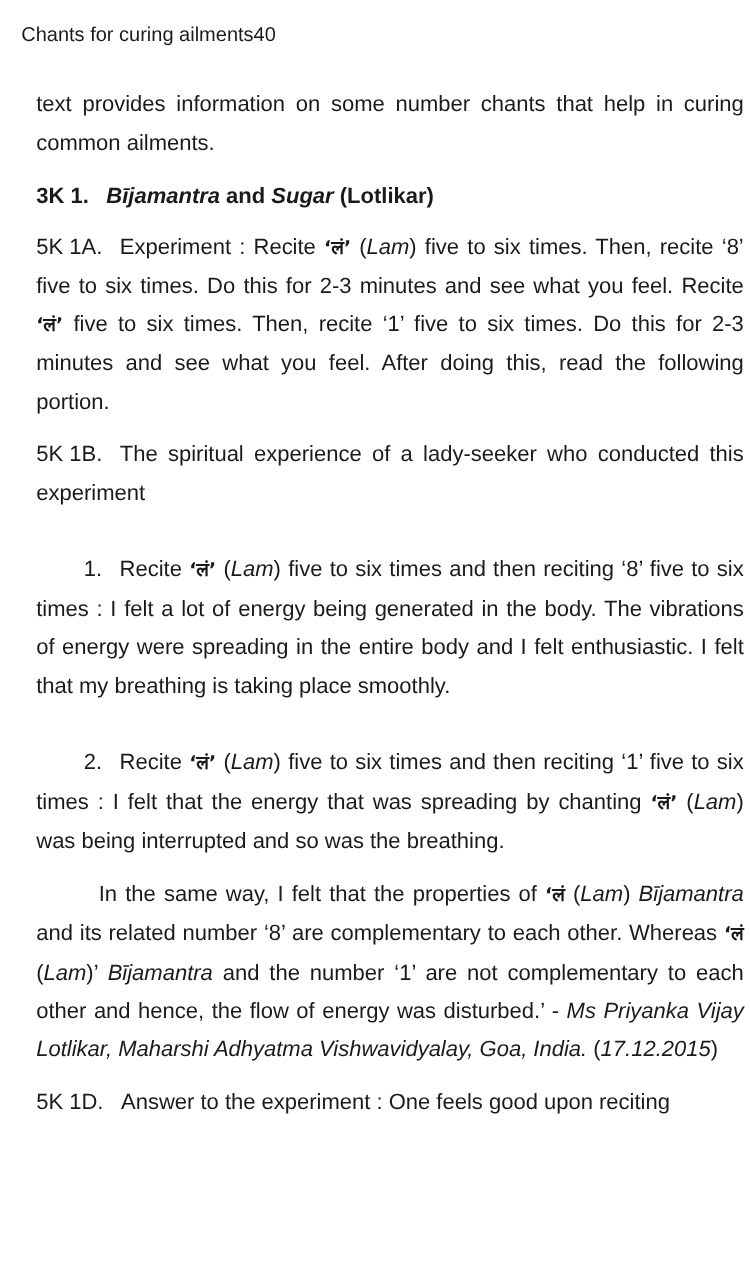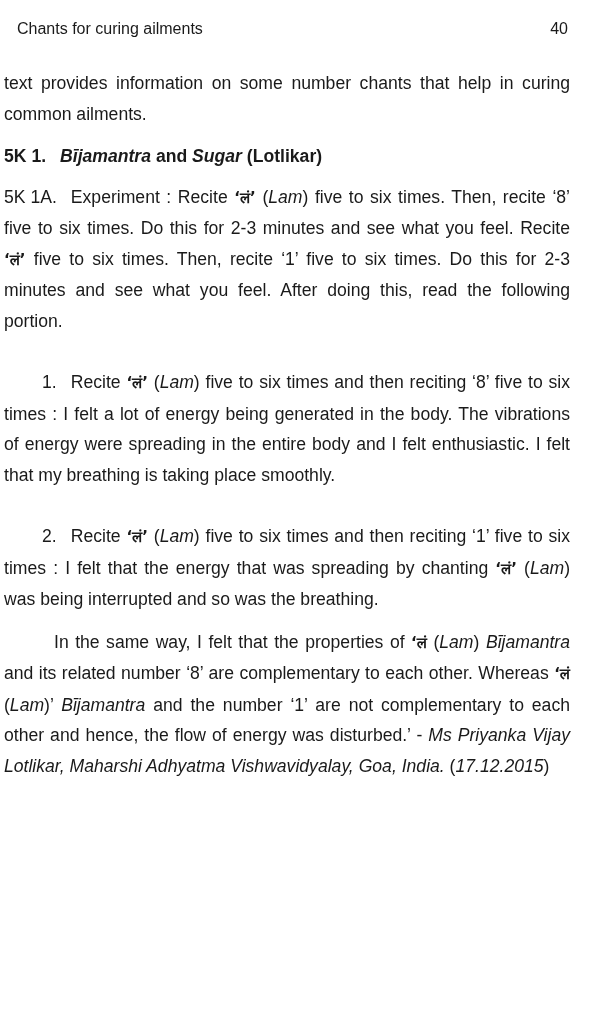--- a/index.html
+++ b/index.html
@@ -4,25 +4,25 @@
 <style>
   html, body { margin: 0; padding: 0; background: #ffffff; }
   body {
     width: 600px; height: 1015px; overflow: hidden;
     font-family: "Liberation Sans", sans-serif;
     color: #1a1a1a;
     position: relative;
   }
   .header {
     position: absolute; top: 18px; left: 17px; right: 32px;
-    display: flex; justify-content: space-between;
+    display: flex; 
     font-size: 16px; line-height: 22px;
   }
   .content {
-    position: absolute; top: 68px; left: 4px; width: 566px;
+    position: absolute; top: 68px; left: 29px; width: 566px;
     font-size: 17.6px; line-height: 30.5px;
     text-align: justify;
   }
   .para { margin: 0 0 12px 0; }
   .para.tight { margin-bottom: 6px; }
   .heading { font-weight: bold; margin: 0 0 10px 0; }
   .label { display: inline-block; margin-right: 14px; }
   .num-item { text-indent: 19px; margin-top: 31px; }
   .indent-first { text-indent: 50px; }
   i { font-style: italic; }
@@ -33,26 +33,28 @@
 
 <div class="header">
   <span>Chants for curing ailments</span>
   <span>40</span>
 </div>
 
 <div class="content">
 
   <p class="para">text provides information on some number chants that help in curing common ailments.</p>
 
-  <p class="heading"><span class="label">5K 1.</span><i>Bījamantra</i><span> and </span><i>Sugar</i><span> (Lotlikar)</span></p>
+  <p class="heading"><span class="label">3K 1.</span><i>Bījamantra</i><span> and </span><i>Sugar</i><span> (Lotlikar)</span></p>
 
   <p class="para"><span class="label">5K 1A.</span><span>Experiment : Recite </span><span class="deva">‘लं’</span><span> (</span><i>Lam</i><span>) five to six times. Then, recite ‘8’ five to six times. Do this for 2-3 minutes and see what you feel. Recite </span><span class="deva">‘लं’</span><span> five to six times. Then, recite ‘1’ five to six times. Do this for 2-3 minutes and see what you feel. After doing this, read the following portion.</span></p>
 
+  <p class="para tight"><span class="label">5K 1B.</span><span>The spiritual experience of a lady-seeker who conducted this experiment</span></p>
 
   <p class="para tight num-item"><span class="label">1.</span><span>Recite </span><span class="deva">‘लं’</span><span> (</span><i>Lam</i><span>) five to six times and then reciting ‘8’ five to six times : I felt a lot of energy being generated in the body. The vibrations of energy were spreading in the entire body and I felt enthusiastic. I felt that my breathing is taking place smoothly.</span></p>
 
   <p class="para num-item"><span class="label">2.</span><span>Recite </span><span class="deva">‘लं’</span><span> (</span><i>Lam</i><span>) five to six times and then reciting ‘1’ five to six times : I felt that the energy that was spreading by chanting </span><span class="deva">‘लं’</span><span> (</span><i>Lam</i><span>) was being interrupted and so was the breathing.</span></p>
 
 
   <p class="para indent-first"><span>In the same way, I felt that the properties of </span><span class="deva">‘लं</span><span> (</span><i>Lam</i><span>) </span><i>Bījamantra</i><span> and its related number ‘8’ are complementary to each other. Whereas </span><span class="deva">‘लं</span><span> (</span><i>Lam</i><span>)’ </span><i>Bījamantra</i><span> and the number ‘1’ are not complementary to each other and hence, the flow of energy was disturbed.’ - </span><i>Ms Priyanka Vijay Lotlikar, Maharshi Adhyatma Vishwavidyalay, Goa, India.</i><span> (</span><i>17.12.2015</i><span>)</span></p>
 
+  <p class="para"><span class="label">5K 1D.</span><span>Answer to the experiment : One feels good upon reciting</span></p>
 
 </div>
 
 </body></html>

